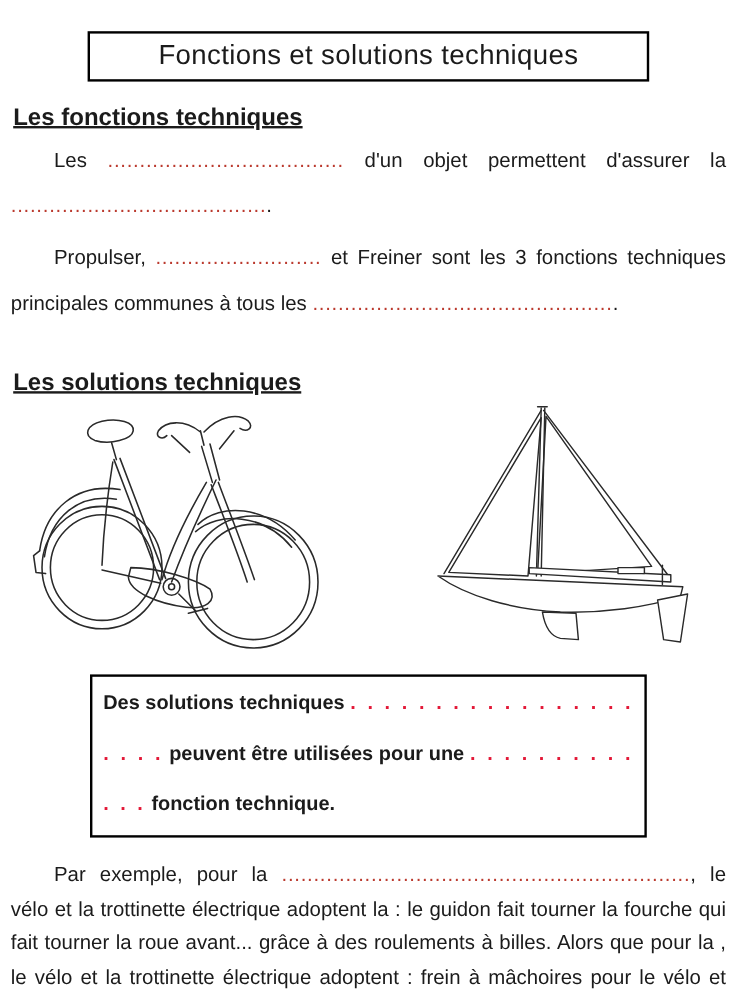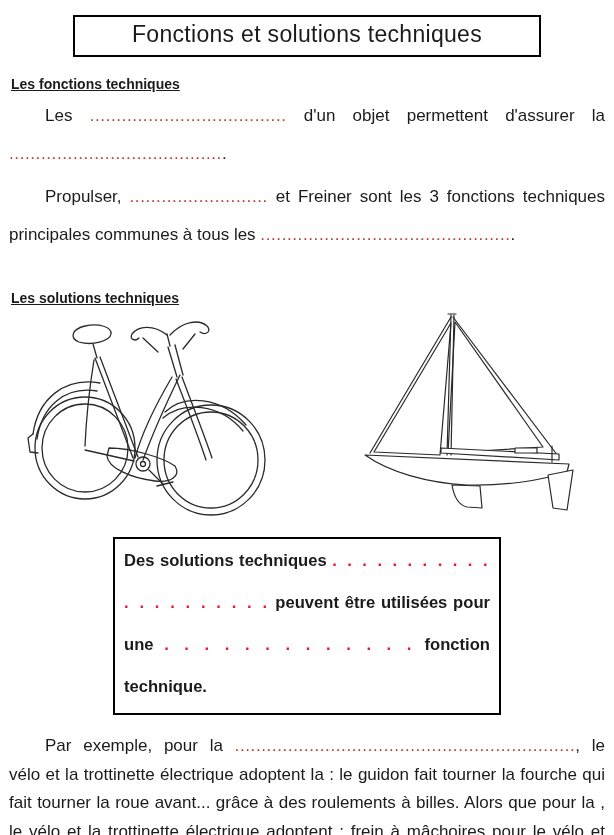--- a/index.html
+++ b/index.html
@@ -3,42 +3,42 @@
 <meta charset="utf-8">
 <style>
   html,body{margin:0;padding:0;}
   body{
     width:614px;height:835px;background:#ffffff;
     font-family:"Liberation Sans","DejaVu Sans",sans-serif;
     color:#1b1b1b;overflow:hidden;
   }
   .page{box-sizing:border-box;width:614px;height:835px;padding:8px 9px 0 9px;overflow:hidden;}
   .title-box{
-    width:468px;margin:7px auto 0;border:2px solid #000;
+    width:468px;margin:18px auto 0;border:2px solid #000;
     text-align:center;font-size:23px;letter-spacing:.3px;
     padding:4px 0 7px;box-sizing:border-box;
   }
   .heading{
-    font-size:14px;font-weight:bold;text-decoration:underline;
+    font-size:20px;font-weight:bold;text-decoration:underline;
     margin:19px 0 0 2px;
   }
   .body-p{
     font-size:17px;line-height:38px;text-align:justify;
     margin:5px 0 0 0;text-indent:36px;
   }
   .instruction{
     font-size:13.7px;font-weight:bold;font-style:italic;
     text-align:center;margin:14px 0 0 0;line-height:17px;
   }
   .images-row{
     display:flex;justify-content:space-between;align-items:flex-start;
     padding:0 28px 0 13px;margin-top:3px;height:215px;
   }
   .callout-box{
-    width:388px;margin:13px auto 0;border:2px solid #000;
+    width:464px;margin:13px auto 0;border:2px solid #000;
     padding:1px 9px 5px 9px;box-sizing:border-box;
   }
   .box-p{font-size:16.6px;font-weight:bold;line-height:42px;text-align:justify;margin:0;}
   .final{line-height:28.5px;margin-top:17px;}
   .dots{color:var(--dots-body,#bb3a2e);letter-spacing:.6px;}
   .dots-box{color:var(--dots-box,#e31837);letter-spacing:2.5px;}
   svg{display:block;}
 </style>
 </head>
 <body>

